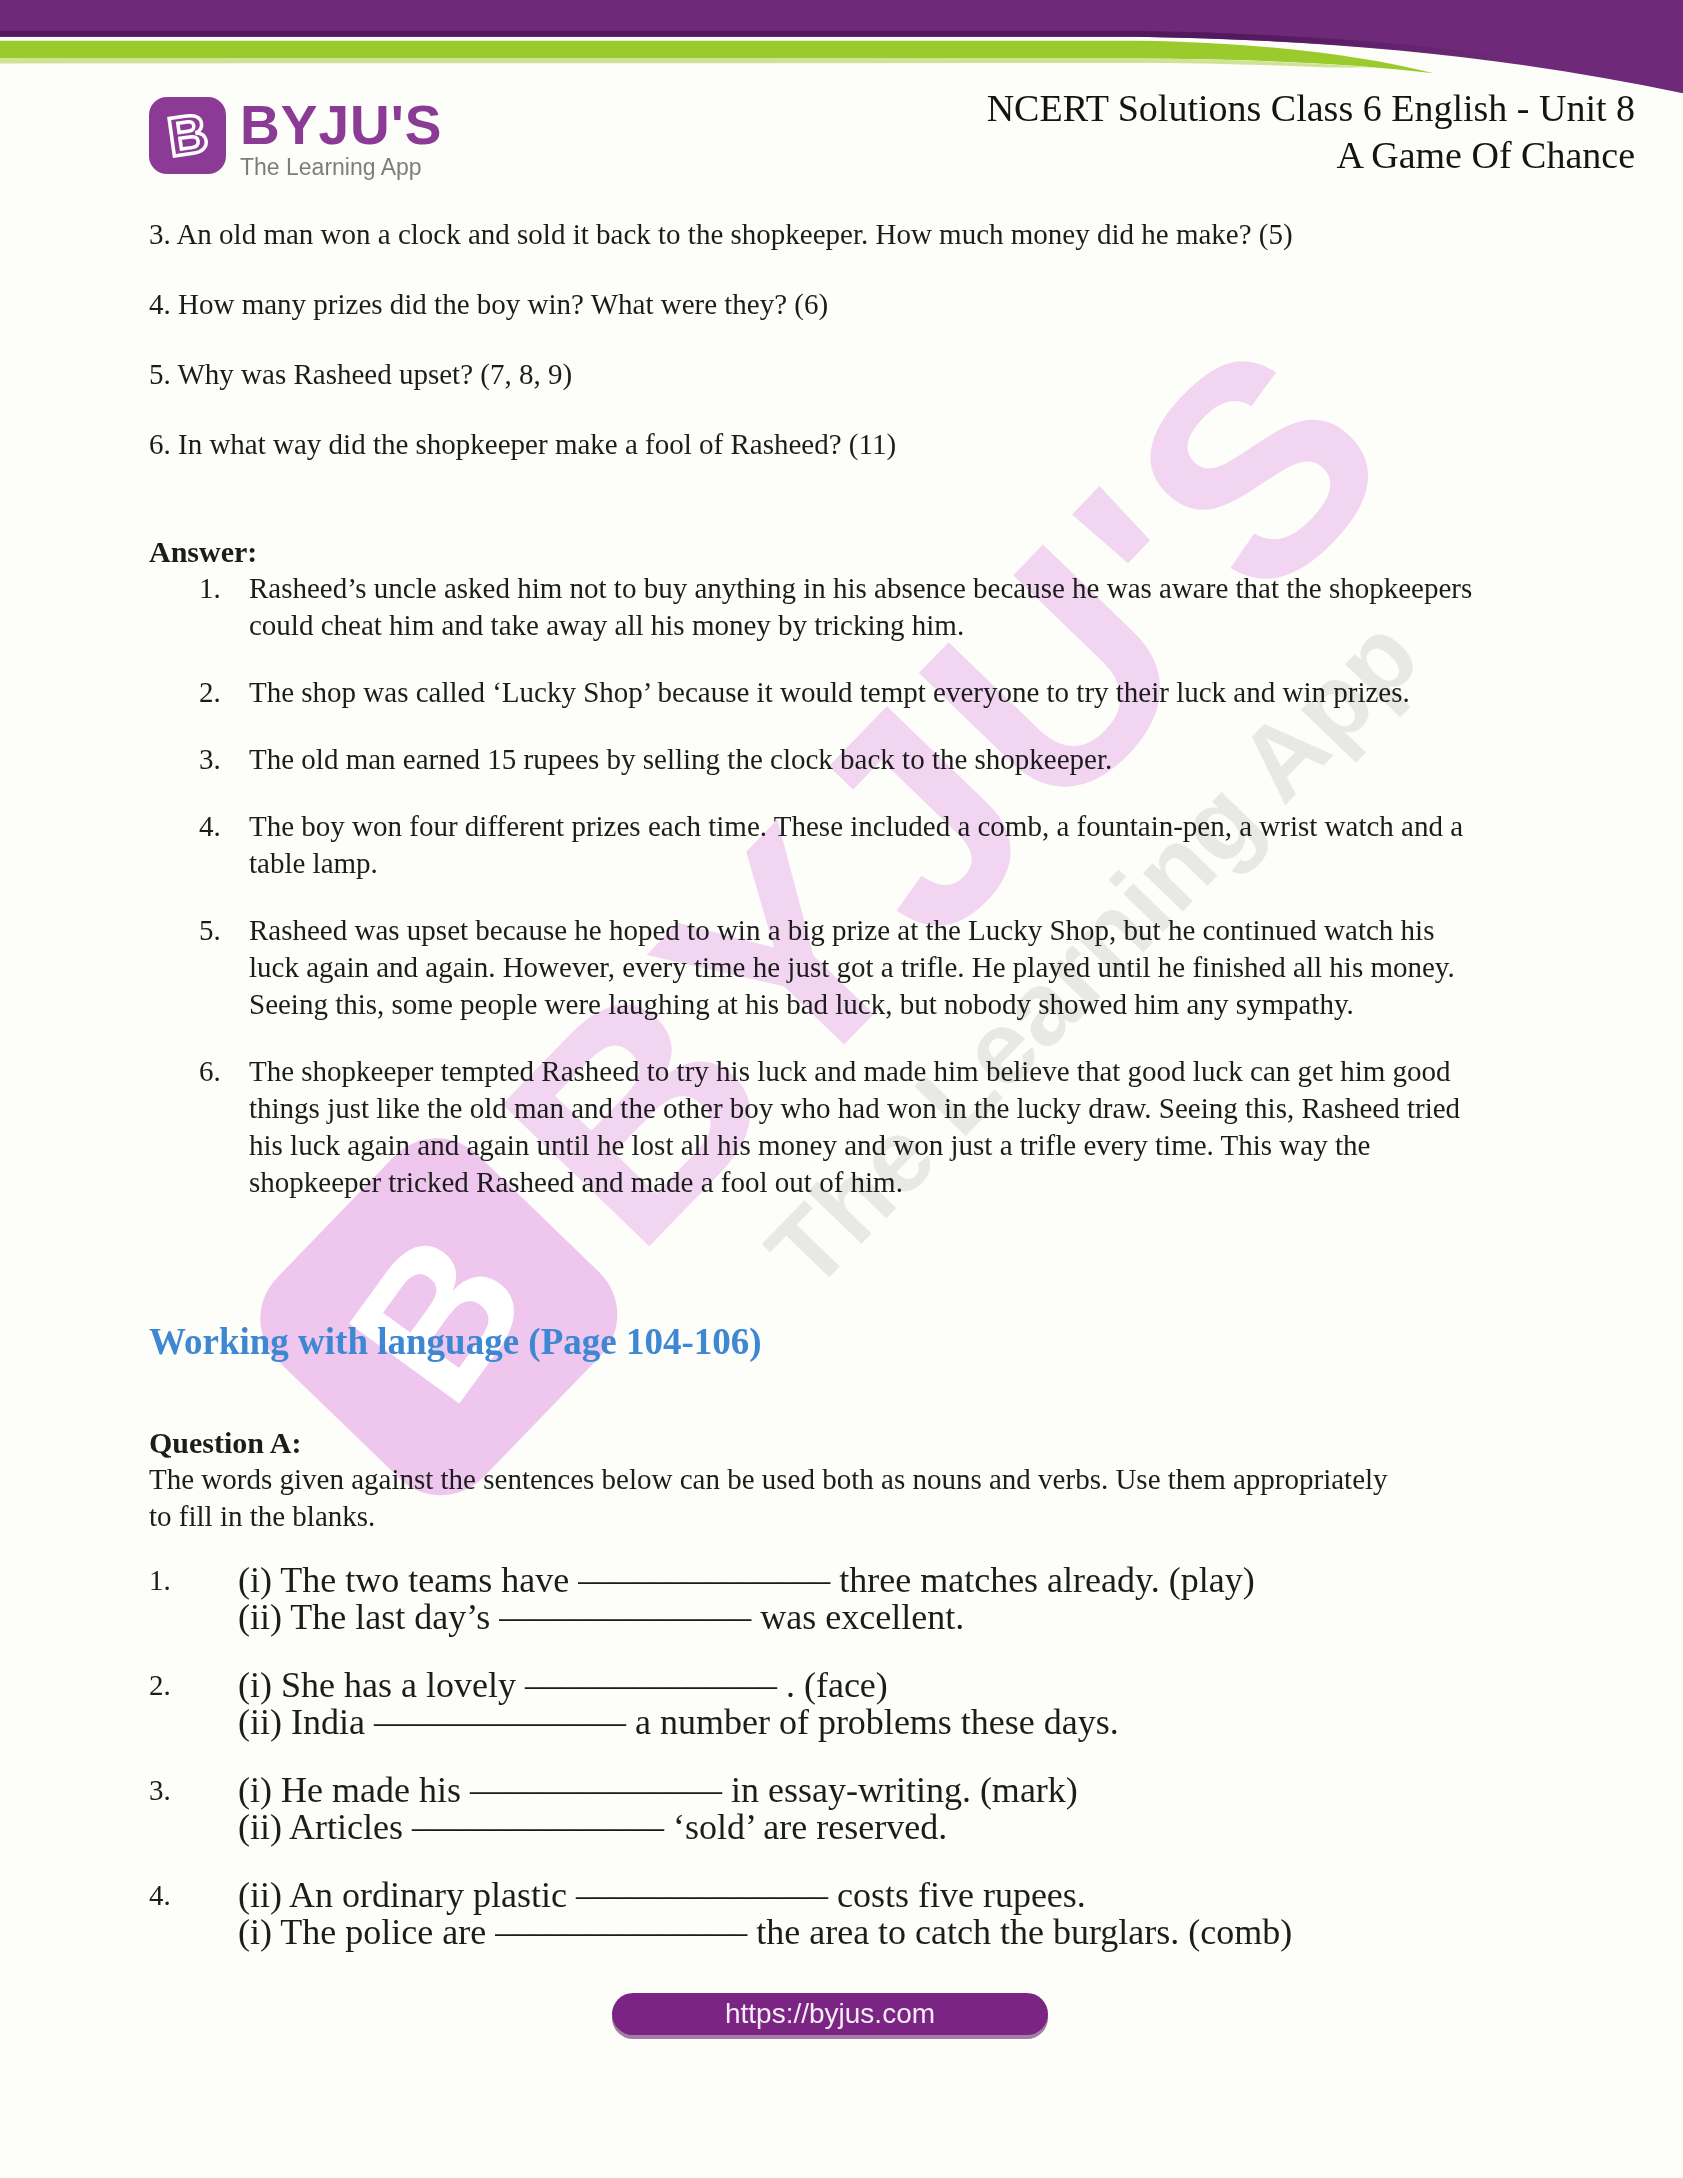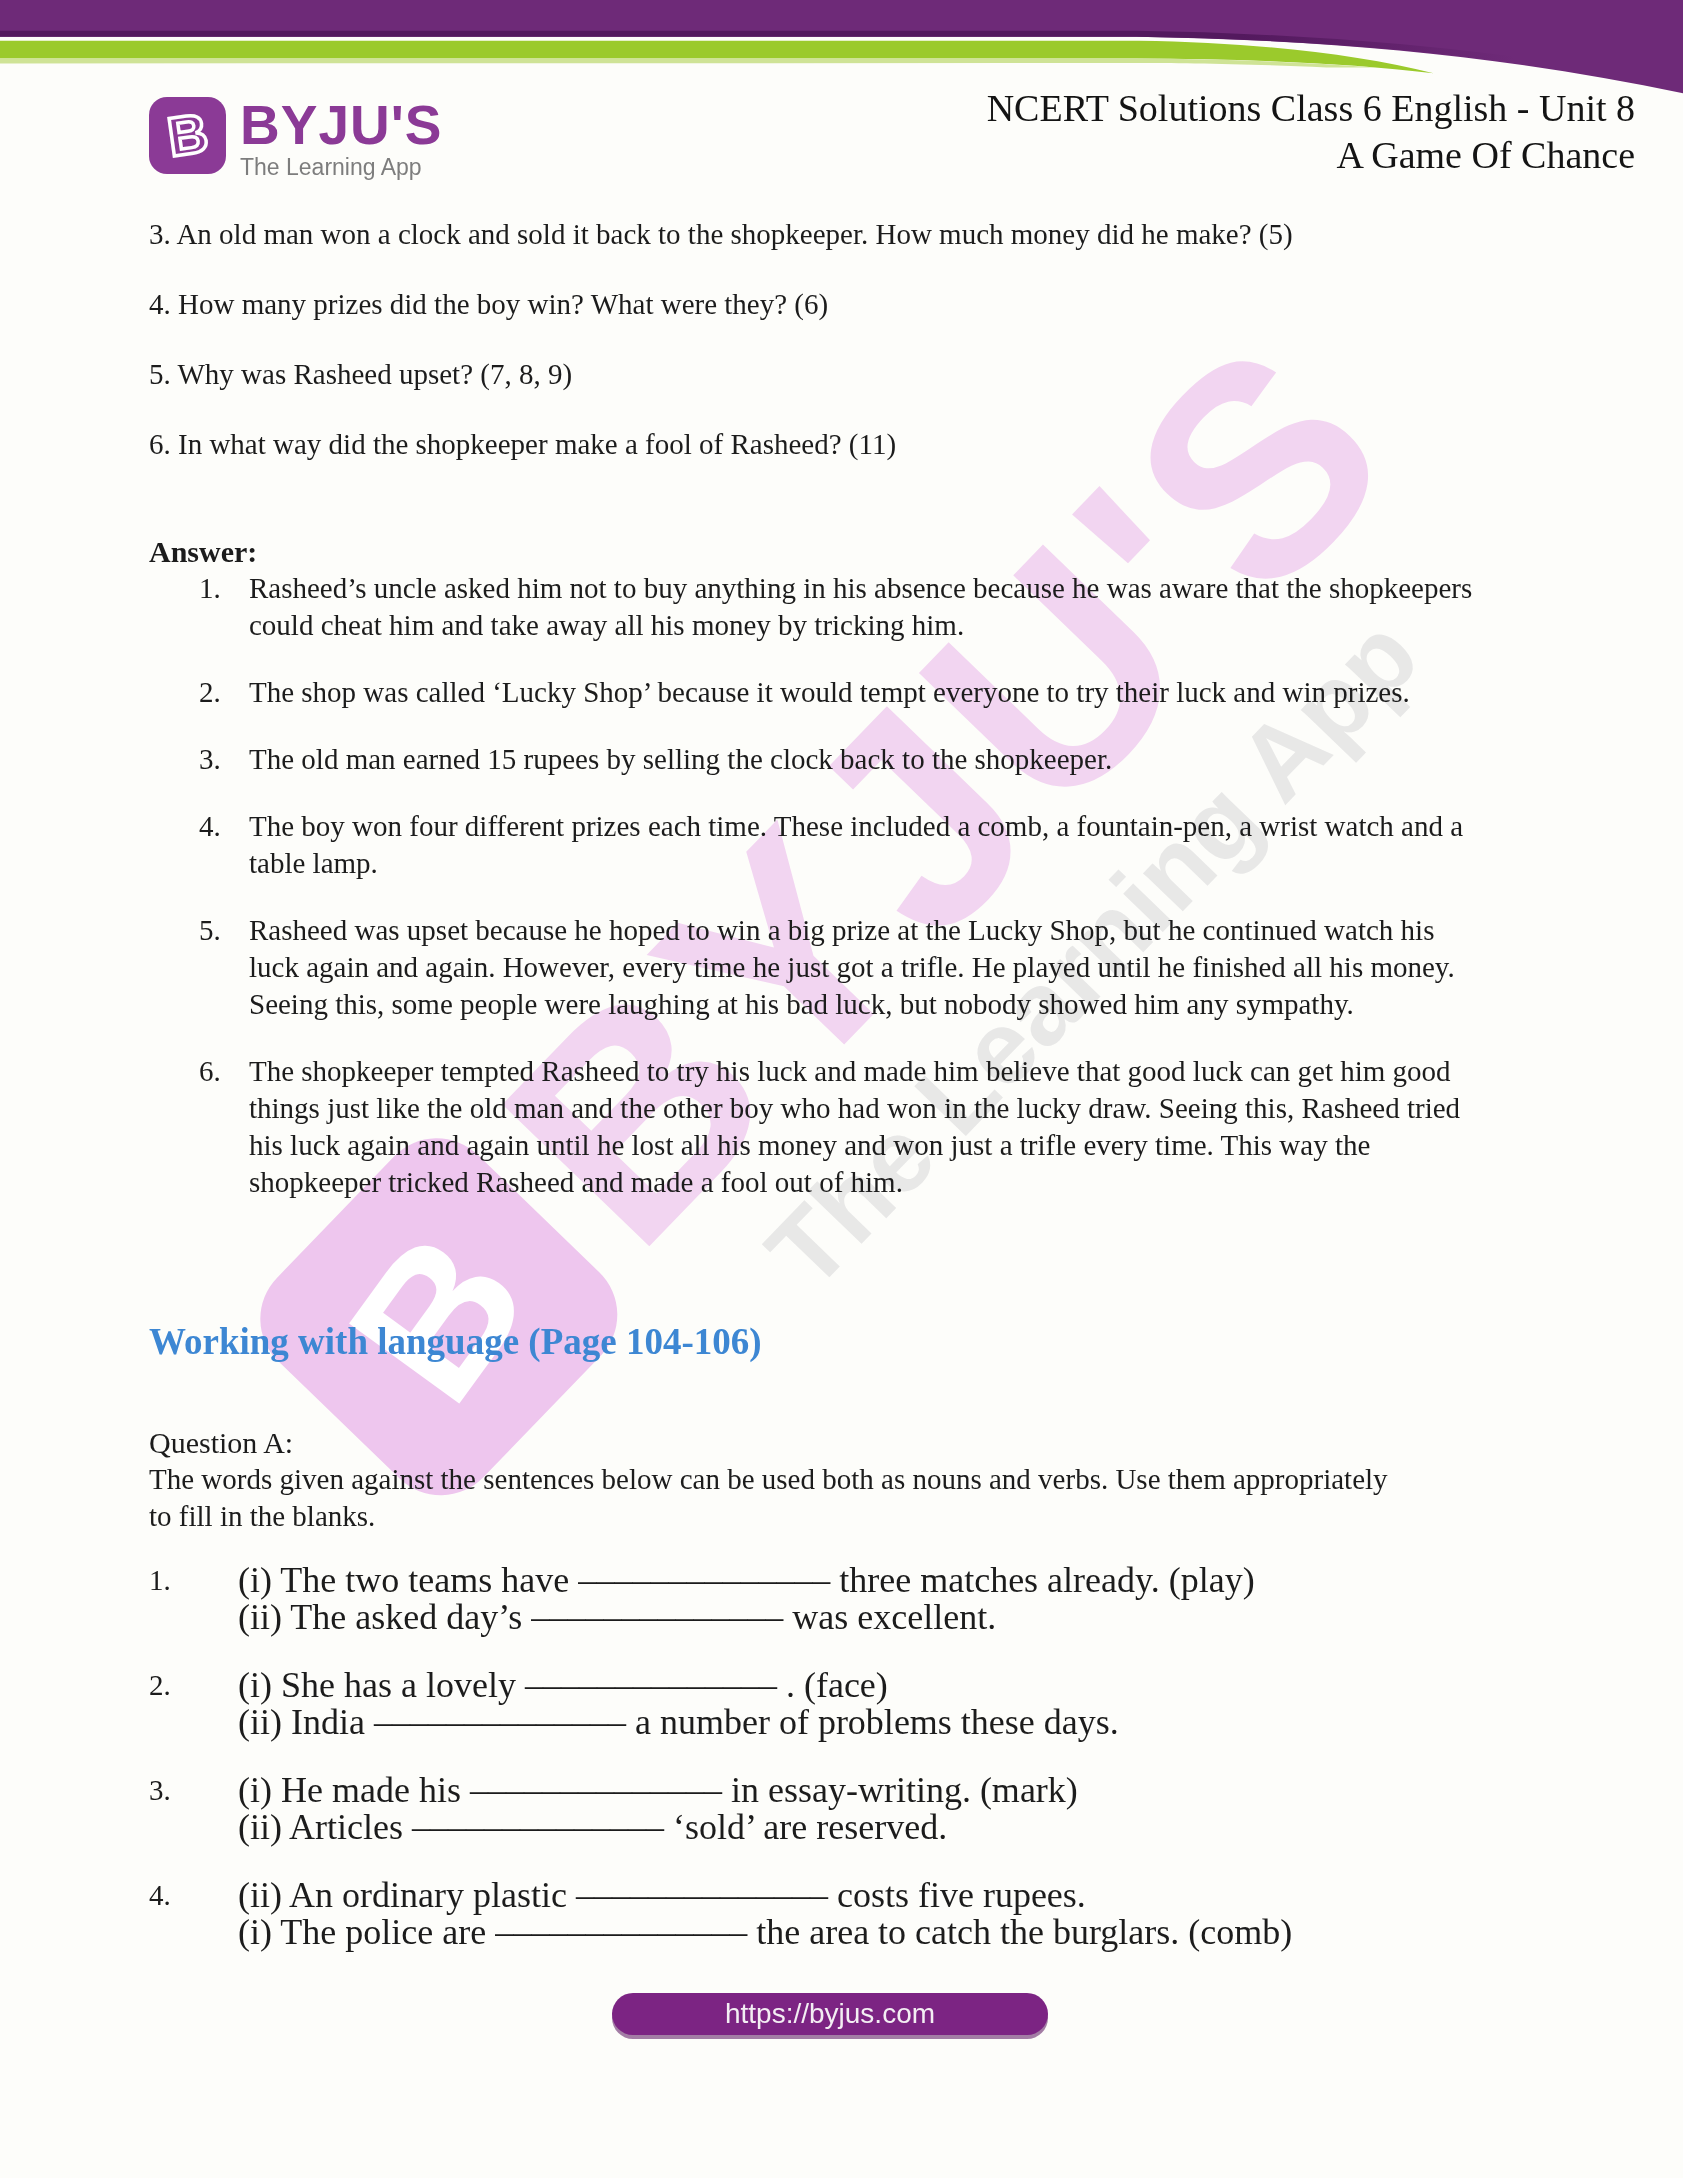--- a/index.html
+++ b/index.html
@@ -78,21 +78,21 @@
   .answer-list li{display:flex;margin:0 0 30px 0;}
   .answer-list .num{flex:0 0 50px;padding-left:50px;font-size:29px;line-height:37px;}
   .answer-list .txt{width:1242px;font-size:29px;line-height:37px;}
 
   .section-heading{
     position:absolute;left:149px;top:1320px;width:1386px;
     font-size:37px;line-height:44px;font-weight:bold;color:#3d87d3;
   }
 
   .qa-block{position:absolute;left:149px;top:1424px;width:1346px;}
-  .qa-label{font-size:30px;line-height:37px;font-weight:normal;margin:0;}
+  .qa-label{font-size:30px;line-height:37px;font-weight:bold;margin:0;}
   .qa-intro{margin:0;max-width:1257px;font-size:29px;line-height:37px;}
 
   .fill-list{position:absolute;left:149px;top:1562px;width:1386px;}
   .fill-item{display:flex;margin:0 0 31px 0;}
   .fill-item .num{flex:0 0 89px;font-size:29px;line-height:37px;}
   .fill-item .lines{font-size:36px;line-height:37px;}
   .fill-item .lines div{white-space:nowrap;}
 
   
   .footer-pill{
@@ -197,21 +197,21 @@
     <div class="qa-block">
       <p class="qa-label">Question A:</p>
       <p class="qa-intro">The words given against the sentences below can be used both as nouns and verbs. Use them appropriately to fill in the blanks.</p>
     </div>
 
     <div class="fill-list">
       <div class="fill-item">
         <span class="num">1.</span>
         <div class="lines">
           <div>(i) The two teams have –––––––––––––– three matches already. (play)</div>
-          <div>(ii) The asked day’s –––––––––––––– was excellent.</div>
+          <div>(ii) The last day’s –––––––––––––– was excellent.</div>
         </div>
       </div>
       <div class="fill-item">
         <span class="num">2.</span>
         <div class="lines">
           <div>(i) She has a lovely –––––––––––––– . (face)</div>
           <div>(ii) India –––––––––––––– a number of problems these days.</div>
         </div>
       </div>
       <div class="fill-item">

